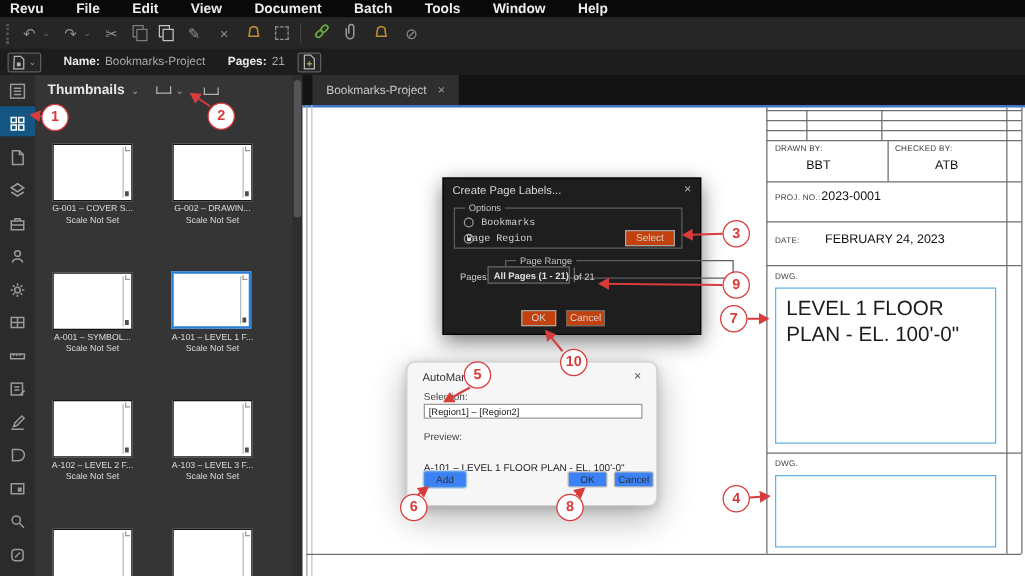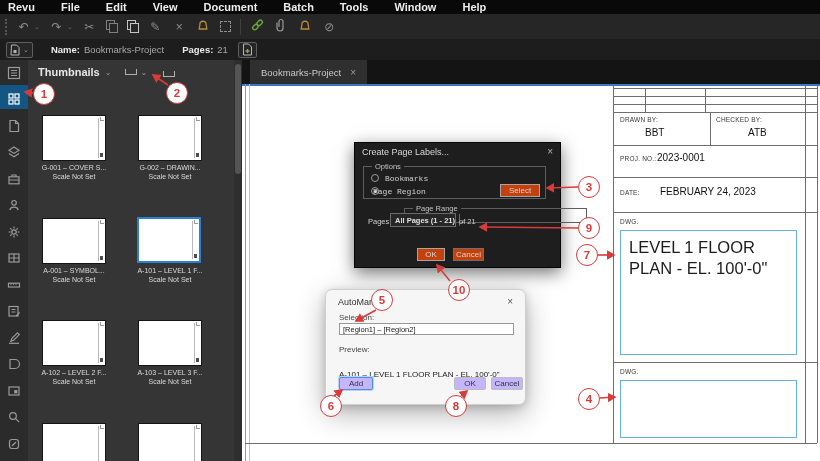--- a/index.html
+++ b/index.html
@@ -95,21 +95,21 @@
 
   
   .dlg2{position:absolute;left:325px;top:289px;width:201px;height:116px;background:#f6f6f6;
         border:1px solid #cfcfcf;border-radius:7px;color:#333;z-index:22;
         box-shadow:0 9px 28px rgba(0,0,0,.30),0 2px 8px rgba(0,0,0,.16);}
   .dlg2-title{position:absolute;left:12px;top:7px;font-size:9px;color:#333;}
   .dlg2-x{position:absolute;right:12px;top:6px;font-size:10px;color:#555;}
   .l2{position:absolute;font-size:8px;color:#444;}
   .inp{position:absolute;left:13px;top:33px;width:175px;height:12px;background:#fff;border:1px solid #999;
        font-size:7.5px;color:#222;display:flex;align-items:center;padding-left:3px;}
-  .lbtn{position:absolute;height:13px;background:#c4b5fd;border:1px solid #bdbdbd;border-radius:2px;
+  .lbtn{position:absolute;height:13px;background:#3b82f6;border:1px solid #bdbdbd;border-radius:2px;
         color:#333;font-size:8px;display:flex;align-items:center;justify-content:center;}
   .lbtn.focus{border:1px solid #4f90e0;box-shadow:0 0 0 1px #b9d4f2;}
 
   
   .co{position:absolute;width:22px;height:22px;border-radius:50%;background:#fff;border:1.5px solid #d83b3b;
       color:#d83b3b;font-weight:bold;font-size:11.5px;display:flex;align-items:center;justify-content:center;z-index:50;}
   #arrows{position:absolute;left:0;top:0;width:820px;height:461px;z-index:45;pointer-events:none;}
 </style>
 </head>
 <body>

